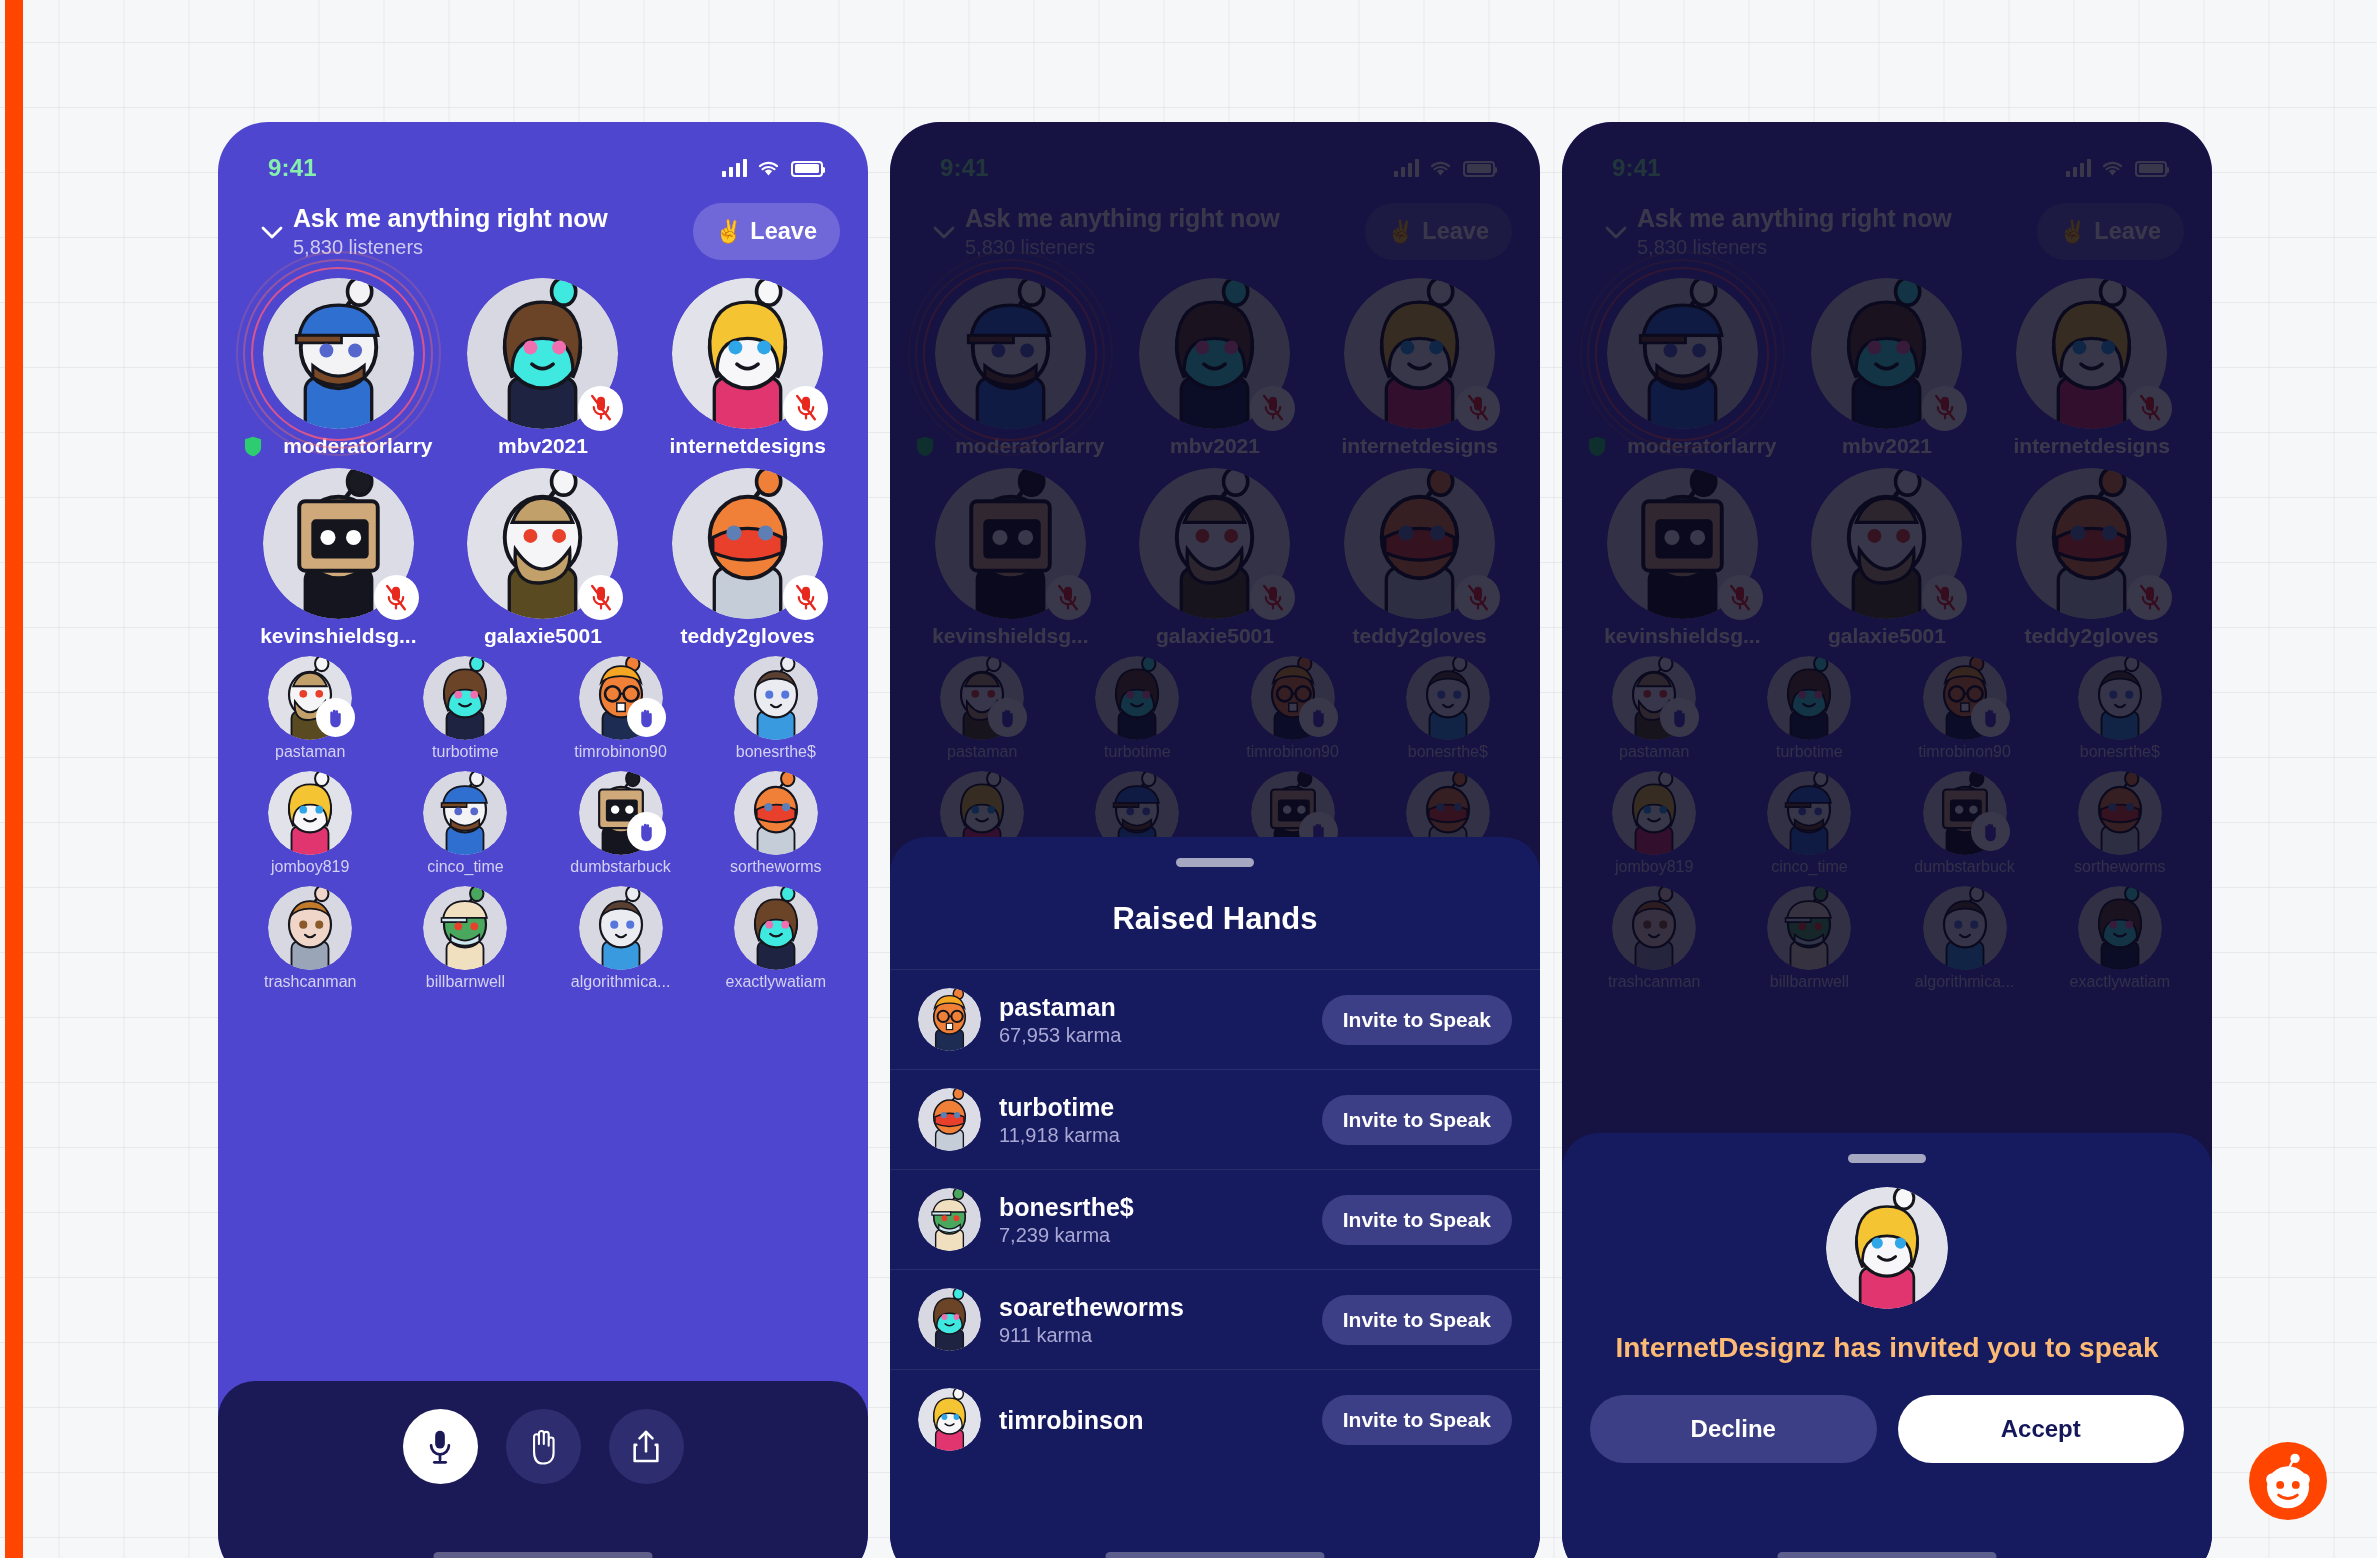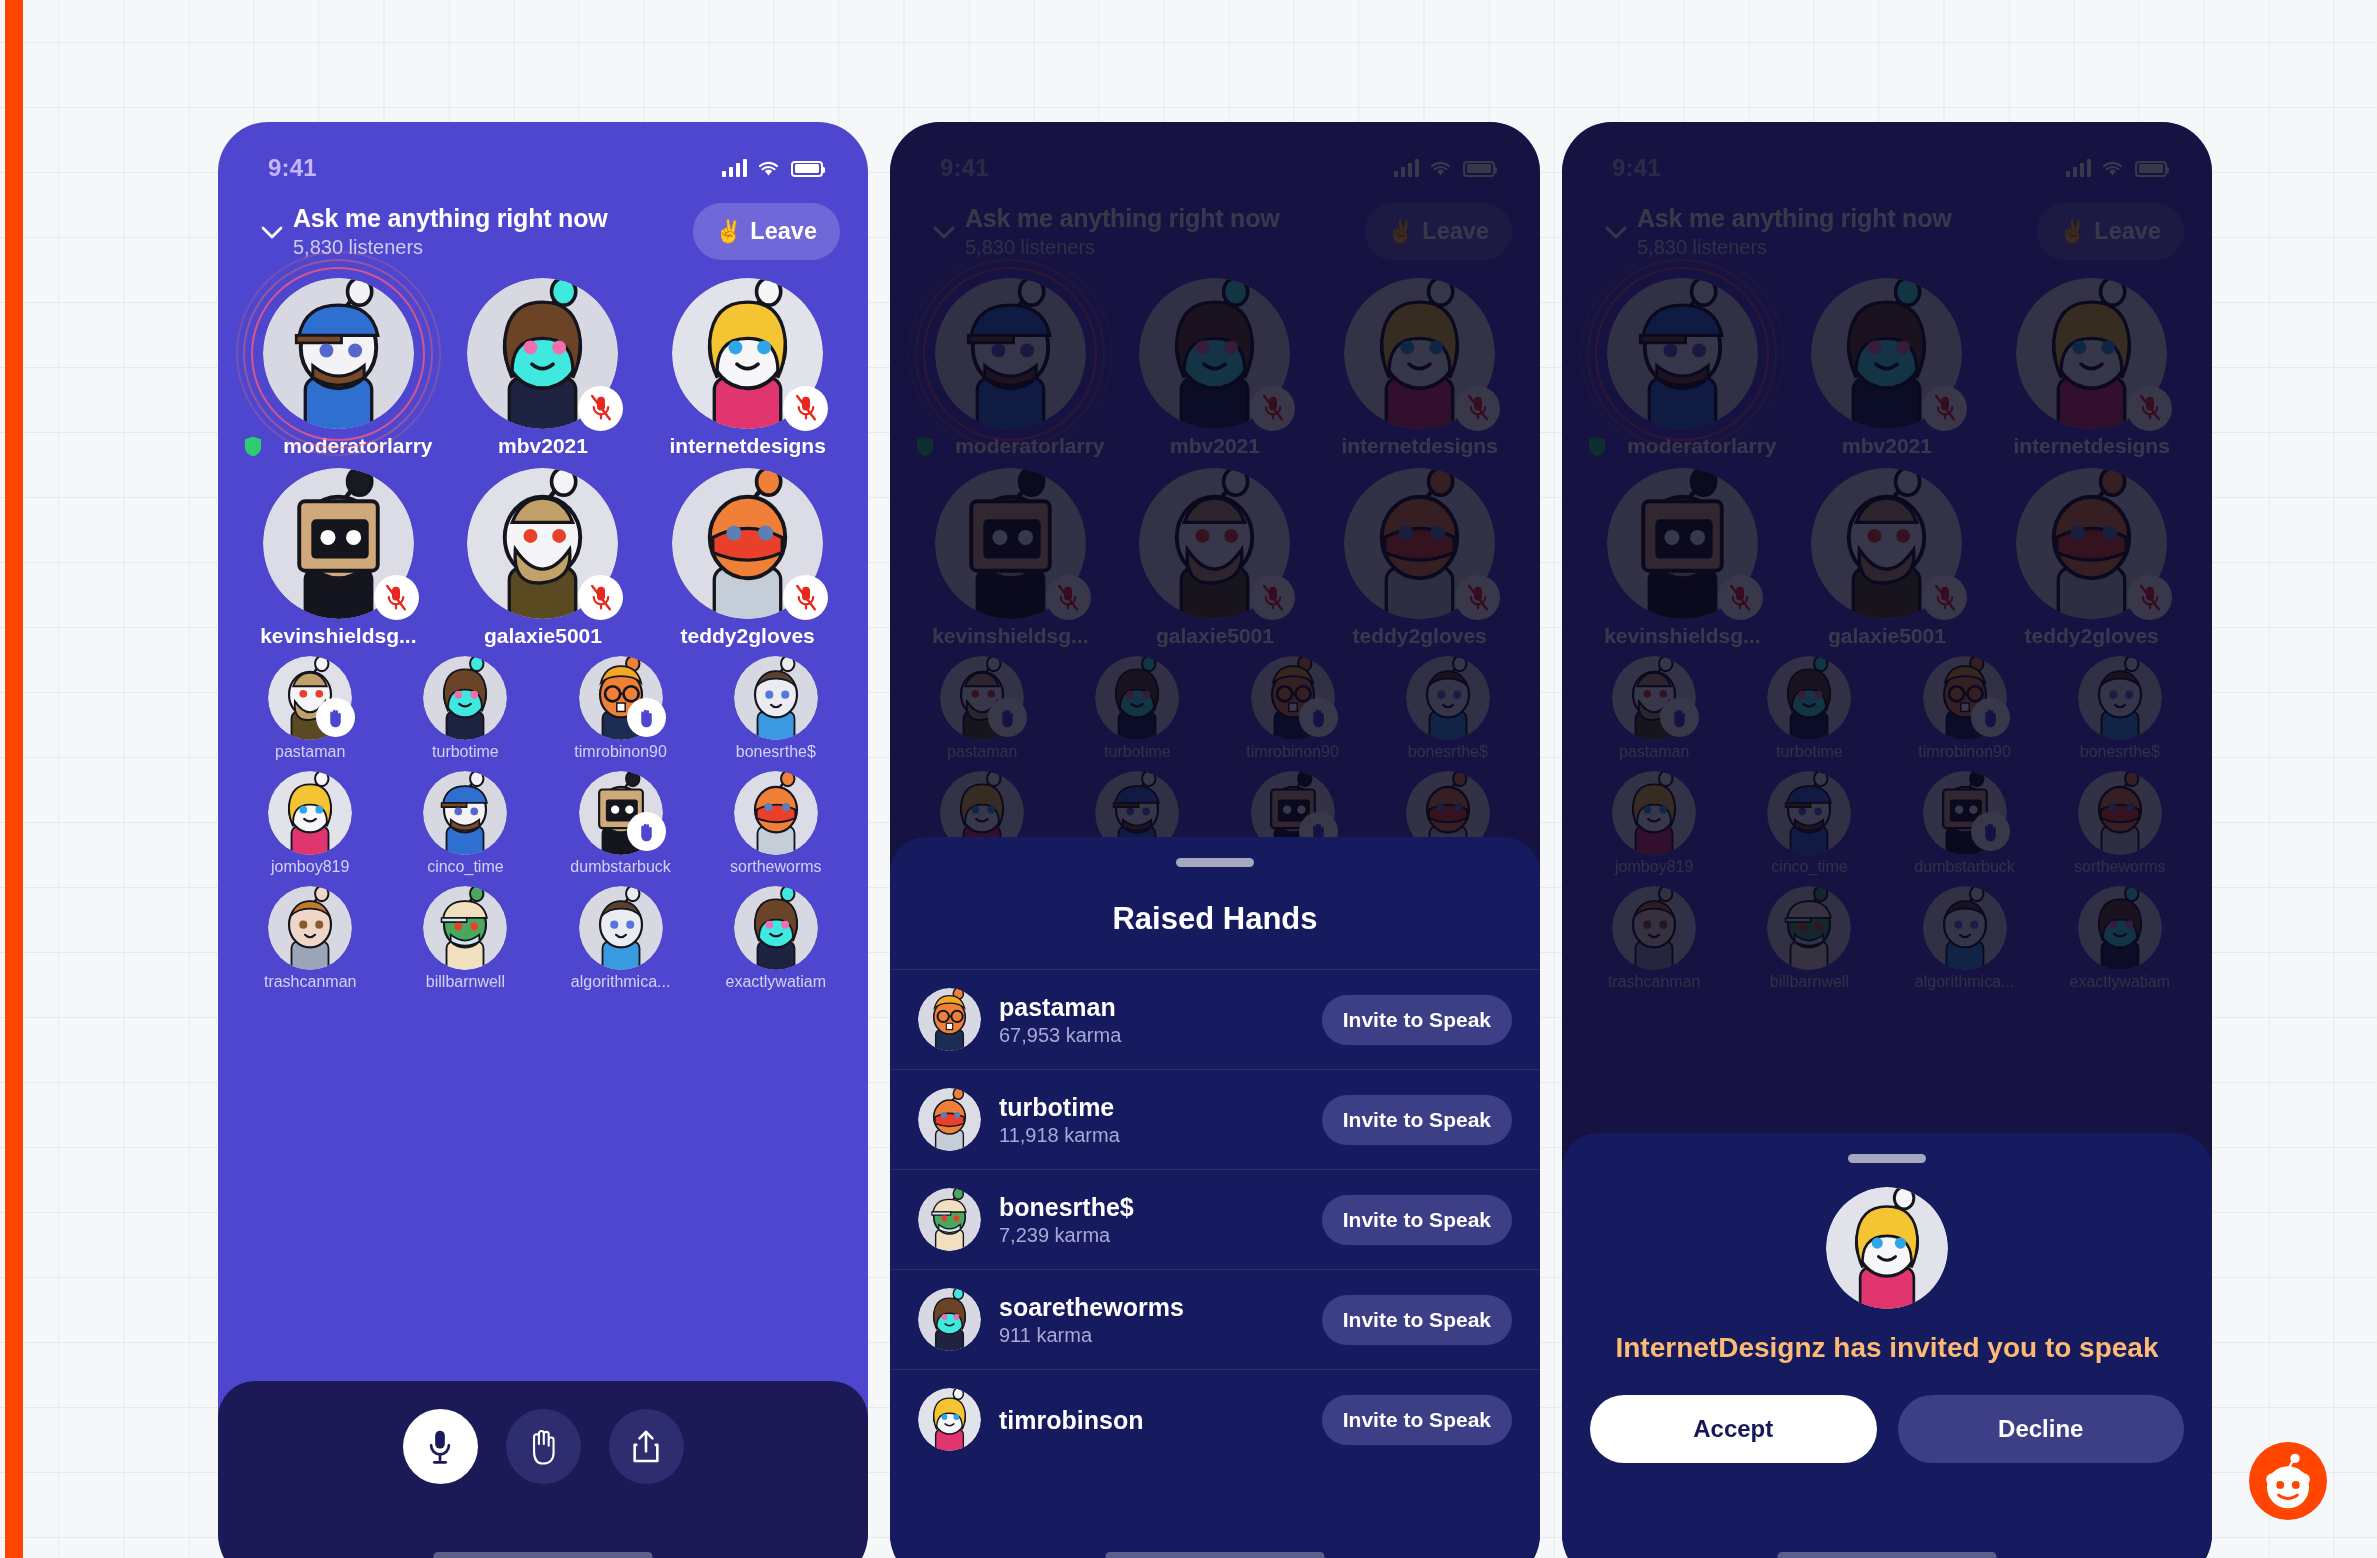--- a/index.html
+++ b/index.html
@@ -48,21 +48,21 @@
     pointer-events: none;
   }
 
   
   .statusbar {
     position: relative;
     height: 70px;
     display: flex; align-items: center;
     justify-content: space-between;
     padding: 21px 45px 0 50px;
-    color: #c4b5fd;
+    color: #86efac;
     z-index: 2;
   }
   .clock { font-size: 24px; font-weight: bold; letter-spacing: 0.2px; }
   .status-icons { display: flex; align-items: flex-end; gap: 10.6px; }
 
   .sig { display: flex; align-items: flex-end; gap: 2.8px; height: 18px; }
   .sig i { display: block; width: 4px; background: #fff; border-radius: 0.8px; }
   .sig i:nth-child(1){ height: 5.7px; }
   .sig i:nth-child(2){ height: 9.7px; }
   .sig i:nth-child(3){ height: 14px; }
@@ -2201,22 +2201,22 @@
       <path d="M25 42q2-26 25-26t25 26q0 14-5 24 2-26-20-26T30 66q-5-10-5-24z" fill="#f5c432" stroke="#15151d" stroke-width="2.2"></path>
         <circle cx="42" cy="46" r="4.6" fill="#2fa6e8"></circle>
               <circle cx="61" cy="46" r="4.6" fill="#2fa6e8"></circle>
         <path d="M43 57q7 6 14 0" stroke="#15151d" stroke-width="2.4" fill="none" stroke-linecap="round"></path>
 
     </g>
   </svg>
         </div>
       <div class="dlg-text">InternetDesignz has invited you to speak</div>
       <div class="dlg-actions">
+        <div class="dlg-btn decline">Decline</div>
         <div class="dlg-btn accept">Accept</div>
-        <div class="dlg-btn decline">Decline</div>
       </div>
       <div class="home-indicator"></div>
     </div>
   </div>
 
   <svg id="reddit-logo" viewBox="0 0 100 100">
     <circle cx="50" cy="50" r="50" fill="#ff4500"></circle>
     <circle cx="50" cy="58" r="27" fill="#fff"></circle>
     <circle cx="30" cy="48" r="8" fill="#fff"></circle>
     <circle cx="70" cy="48" r="8" fill="#fff"></circle>

